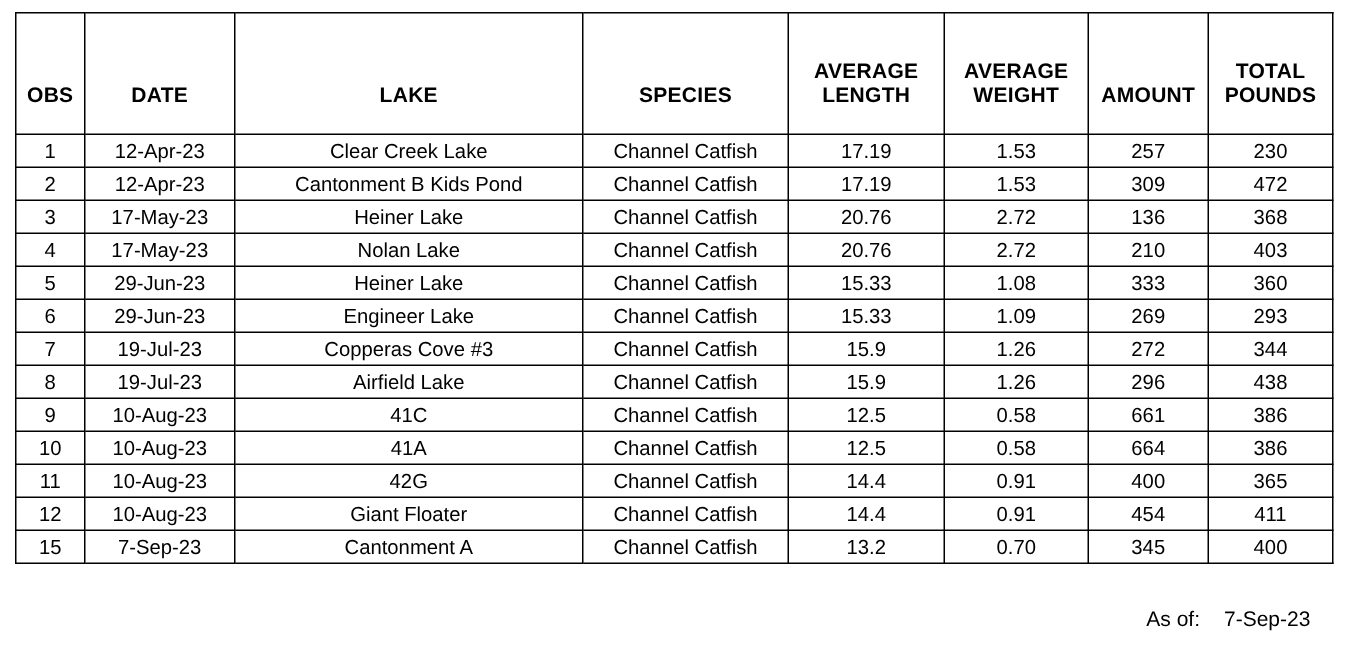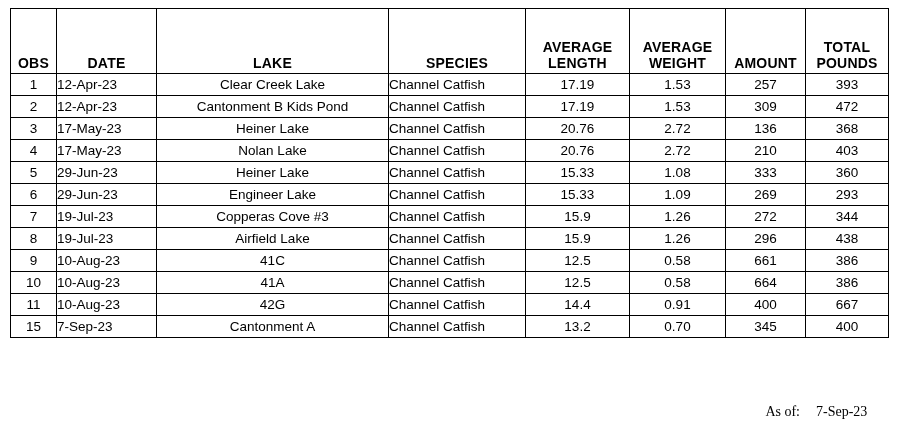--- a/index.html
+++ b/index.html
@@ -34,48 +34,48 @@
     line-height: 19px;
     vertical-align: middle;
     white-space: nowrap;
     overflow: hidden;
   }
   table.stock thead th {
     height: 62px;
     font-weight: bold;
     text-align: center;
     vertical-align: bottom;
-    padding-bottom: 2px;
+    padding-bottom: 18px;
     font-size: 14px;
     letter-spacing: 0.2px;
   }
   th .hdr-line {
     display: block;
     line-height: 16px;
   }
   
   col.c-obs     { width: 46px; }
   col.c-date    { width: 100px; }
   col.c-lake    { width: 232px; }
   col.c-species { width: 137px; }
   col.c-avglen  { width: 104px; }
   col.c-avgwt   { width: 96px; }
   col.c-amount  { width: 80px; }
   col.c-total   { width: 83px; }
 
   td.num-center { text-align: center; }
   td.left-text  { text-align: center; padding-left: 4px; }
-  td.center-text{ }
+  td.center-text{ text-align: center; }
 
   .asof {
     position: absolute;
     right: 10px;
     top: 404px;
     font-size: 14px;
-    font-family: Liberation Serif, serif;
+    font-family: Liberation Sans, sans-serif;
     white-space: nowrap;
   }
   .asof .asof-label {
     margin-right: 16px;
   }
   .asof .asof-value {
     display: inline-block;
     min-width: 72px;
     text-align: left;
   }
@@ -128,21 +128,21 @@
     </thead>
     <tbody>
       <tr>
         <td class="num-center">1</td>
         <td class="center-text">12-Apr-23</td>
         <td class="left-text">Clear Creek Lake</td>
         <td class="center-text">Channel Catfish</td>
         <td class="num-center">17.19</td>
         <td class="num-center">1.53</td>
         <td class="num-center">257</td>
-        <td class="num-center">393</td>
+        <td class="num-center">230</td>
       </tr>
       <tr>
         <td class="num-center">2</td>
         <td class="center-text">12-Apr-23</td>
         <td class="left-text">Cantonment B Kids Pond</td>
         <td class="center-text">Channel Catfish</td>
         <td class="num-center">17.19</td>
         <td class="num-center">1.53</td>
         <td class="num-center">309</td>
         <td class="num-center">472</td>
@@ -228,21 +228,31 @@
         <td class="num-center">386</td>
       </tr>
       <tr>
         <td class="num-center">11</td>
         <td class="center-text">10-Aug-23</td>
         <td class="left-text">42G</td>
         <td class="center-text">Channel Catfish</td>
         <td class="num-center">14.4</td>
         <td class="num-center">0.91</td>
         <td class="num-center">400</td>
-        <td class="num-center">667</td>
+        <td class="num-center">365</td>
+      </tr>
+      <tr>
+        <td class="num-center">12</td>
+        <td class="center-text">10-Aug-23</td>
+        <td class="left-text">Giant Floater</td>
+        <td class="center-text">Channel Catfish</td>
+        <td class="num-center">14.4</td>
+        <td class="num-center">0.91</td>
+        <td class="num-center">454</td>
+        <td class="num-center">411</td>
       </tr>
       <tr>
         <td class="num-center">15</td>
         <td class="center-text">7-Sep-23</td>
         <td class="left-text">Cantonment A</td>
         <td class="center-text">Channel Catfish</td>
         <td class="num-center">13.2</td>
         <td class="num-center">0.70</td>
         <td class="num-center">345</td>
         <td class="num-center">400</td>

